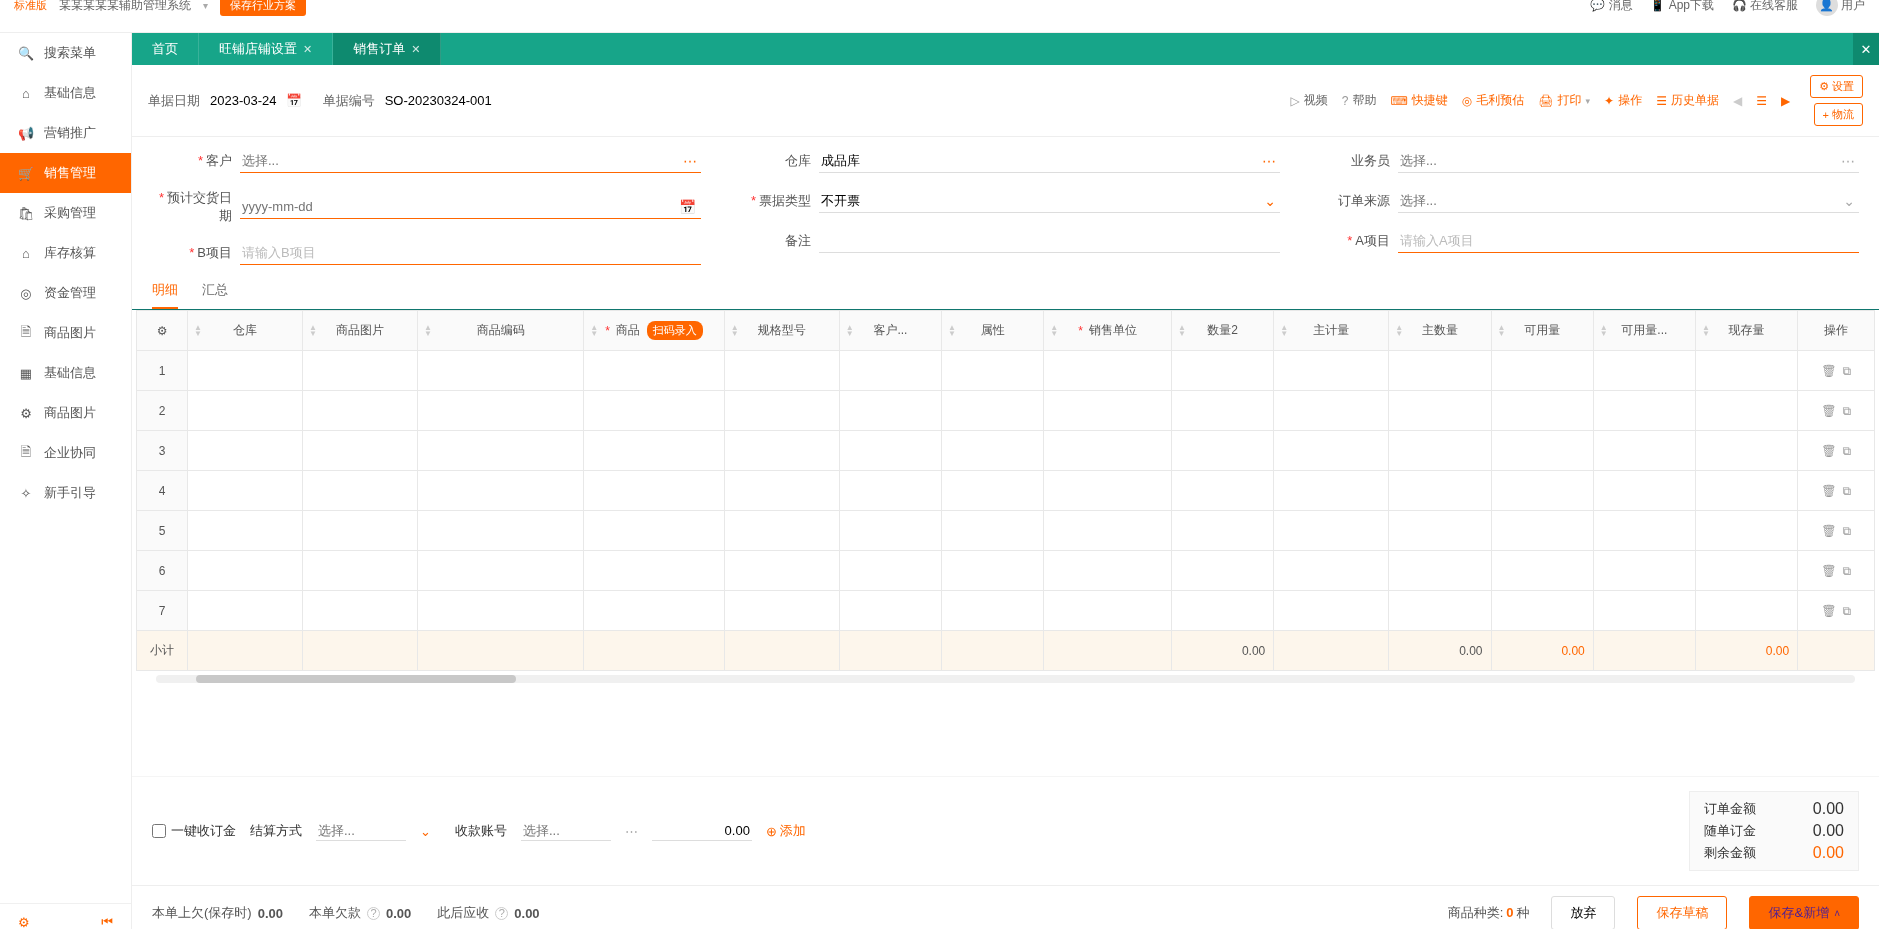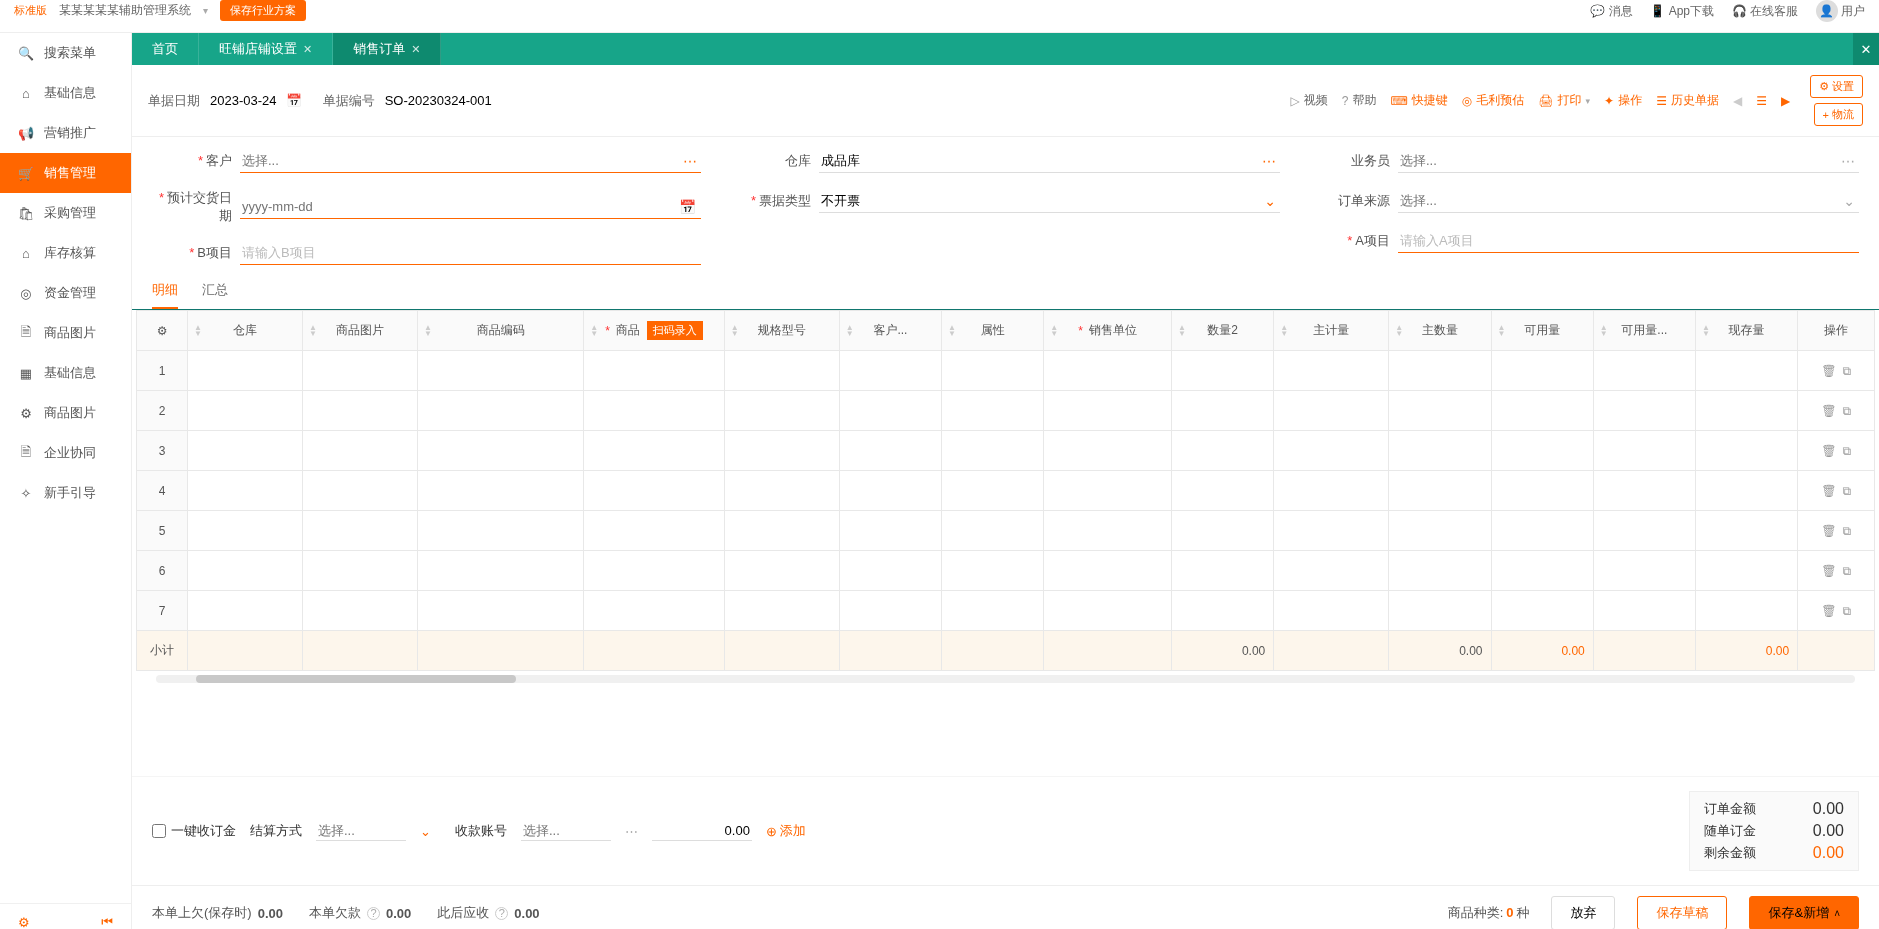--- a/index.html
+++ b/index.html
@@ -1,17 +1,17 @@
 <!DOCTYPE html>
 <html><head>
 <meta charset="utf-8">
 <style>
 *{box-sizing:border-box;margin:0;padding:0;font-family:"Microsoft YaHei","PingFang SC",Arial,sans-serif}
 body{background:#f5f5f5;color:#333;font-size:13px;overflow:hidden}
-.topbar{height:33px;background:#fff;display:flex;align-items:flex-start;padding:0 14px;border-bottom:1px solid #eee;font-size:12px}
+.topbar{height:33px;background:#fff;display:flex;align-items:flex-end;padding:16px 14px;border-bottom:1px solid #eee;font-size:12px}
 .topbar-left{display:flex;align-items:center;gap:12px;flex:1}
 .version-badge{color:#f60;font-size:11px}
 .topbar-title{color:#666}
 .topbar-btn{background:#f60;color:#fff;padding:3px 10px;border-radius:3px;font-size:11px;cursor:pointer}
 .topbar-right{display:flex;align-items:center;gap:18px;color:#666;font-size:12px}
 .topbar-right span{cursor:pointer;display:flex;align-items:center;gap:3px}
 .avatar{width:22px;height:22px;border-radius:50%;background:#ddd;display:inline-flex;align-items:center;justify-content:center;color:#aaa}
 .main{display:flex;height:calc(100vh - 22px)}
 .sidebar{width:132px;background:#fff;border-right:1px solid #eee;display:flex;flex-direction:column;flex-shrink:0}
 .sidebar-menu{flex:1;overflow-y:auto}
@@ -58,21 +58,21 @@
 .detail-tab{padding-bottom:8px;cursor:pointer;color:#666;font-size:13px}
 .detail-tab.active{color:#f60;border-bottom:2px solid #f60;font-weight:500}
 .grid-wrap{background:#fff;flex:1;overflow:auto;padding:0 4px}
 .grid{width:100%;border-collapse:collapse;table-layout:fixed}
 .grid th,.grid td{border:1px solid #e8e8e8;padding:0;height:40px;font-size:12px;text-align:center;color:#555}
 .grid th{background:#fafafa;font-weight:normal;position:relative}
 .grid th .sort{color:#ccc;font-size:8px;line-height:6px;position:absolute;left:6px;top:50%;transform:translateY(-50%);display:flex;flex-direction:column}
 .grid th .hd{display:inline-flex;align-items:center;gap:3px;justify-content:center}
 .grid .rownum{width:40px;background:#fafafa}
 .grid .gear-cell{width:40px;background:#fafafa}
-.scan-badge{background:#f60;color:#fff;padding:2px 6px;border-radius:0;font-size:11px;margin-left:4px}
+.scan-badge{background:#f60;color:#fff;padding:2px 6px;border-radius:8px;font-size:11px;margin-left:4px}
 .subtotal-row td{background:#fdf6ec}
 .subtotal-row .num{text-align:right;padding-right:8px;font-weight:500}
 .subtotal-row .num.orange{color:#f60}
 .action-cell{width:60px}
 .action-icons{display:flex;gap:6px;justify-content:center;color:#999}
 .action-icons span{cursor:pointer}
 .hscroll{height:12px;background:#fff;position:relative;margin:4px 20px 0}
 .hscroll-track{height:8px;background:#f0f0f0;border-radius:4px}
 .hscroll-thumb{position:absolute;left:40px;top:0;height:8px;width:320px;background:#c8c8c8;border-radius:4px}
 .payment-row{display:flex;align-items:center;padding:14px 20px;background:#fff;gap:14px;font-size:13px;border-top:1px solid #f5f5f5}
@@ -85,21 +85,21 @@
 .totals-box .amt{font-size:16px;font-weight:500}
 .totals-box .amt.orange{color:#f60}
 .footer-bar{display:flex;align-items:center;padding:10px 20px;background:#fff;border-top:1px solid #eee;gap:26px;font-size:13px}
 .footer-bar .metric{display:flex;align-items:center;gap:6px;color:#555}
 .footer-bar .metric b{font-weight:600}
 .footer-bar .info-ic{color:#aaa;font-size:11px;border:1px solid #ccc;border-radius:50%;width:13px;height:13px;display:inline-flex;align-items:center;justify-content:center}
 .footer-spacer{flex:1}
 .footer-right{display:flex;align-items:center;gap:22px}
 .btn{padding:7px 18px;border-radius:3px;cursor:pointer;font-size:13px;border:1px solid #ddd;background:#fff}
 .btn.outline-orange{border-color:#f60;color:#f60}
-.btn.solid-orange{background:#f60;border-color:#f60;color:#000000;display:flex;align-items:center;gap:5px}
+.btn.solid-orange{background:#f60;border-color:#f60;color:#4c1d95;display:flex;align-items:center;gap:5px}
 .species{color:#555}
 .species b{color:#f60;margin:0 3px}
 </style>
 </head>
 <body>
 
 <div class="topbar">
   <div class="topbar-left">
     <span class="version-badge">标准版</span>
     <span class="topbar-title">某某某某某辅助管理系统</span>
@@ -287,20 +287,24 @@
                 <span class="input-suffix">⋯</span>
               </div>
           </div>
           <div class="form-row">
             <span class="form-label"><span class="req">*</span><span>票据类型</span></span>
             <div class="input-wrap">
                 <input value="不开票" style="">
                 <span class="input-suffix">⌄</span>
               </div>
           </div>
+          <div class="form-row">
+            <span class="form-label">备注</span>
+            <input class="form-input" style="">
+          </div>
         </div>
         <div class="form-col">
           <div class="form-row">
             <span class="form-label">业务员</span>
             <div class="input-wrap">
                 <input placeholder="选择..." style="">
                 <span class="input-suffix gray">⋯</span>
               </div>
           </div>
           <div class="form-row">

